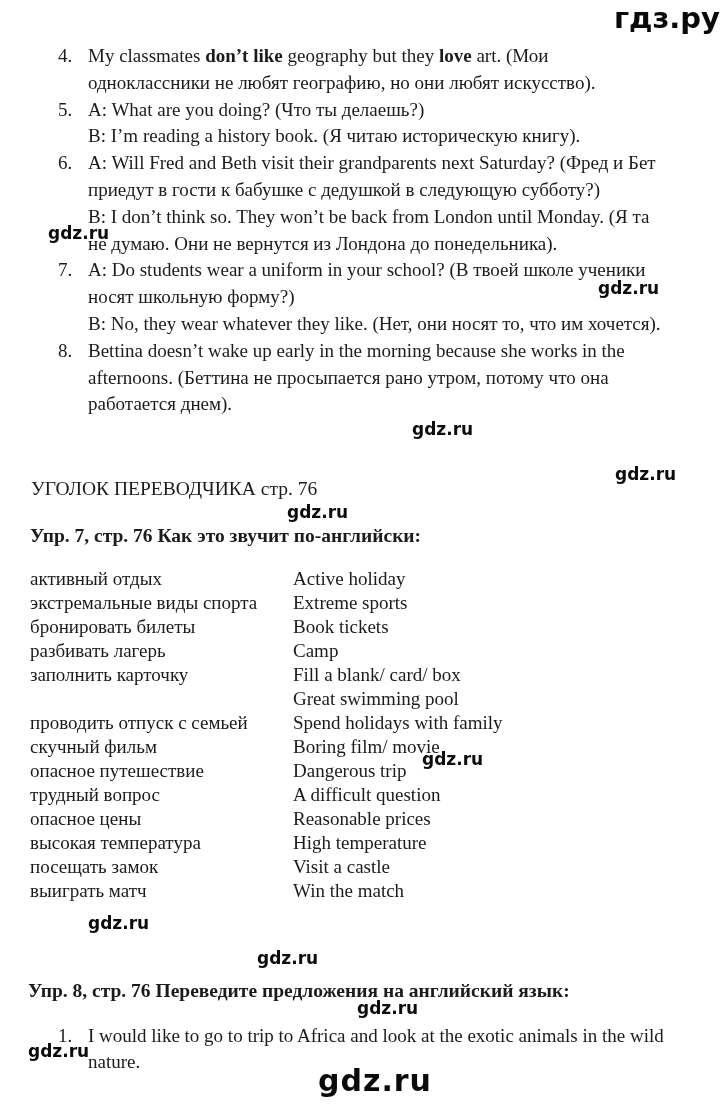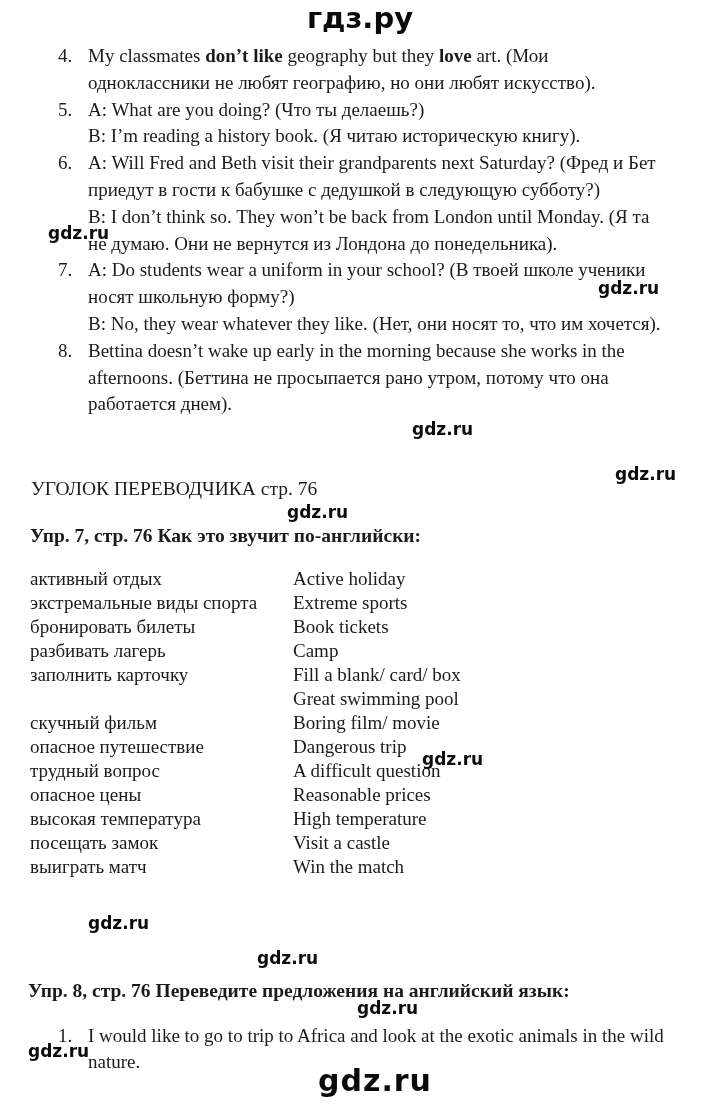--- a/index.html
+++ b/index.html
@@ -5,21 +5,21 @@
   html,body { margin:0; padding:0; background:#ffffff; }
   .page {
     position:relative; width:720px; height:1116px; overflow:hidden;
     background:#ffffff; color:#1b1b1b;
     font-family:"Liberation Serif", serif;
   }
   .logo {
     position:absolute; font-family:"DejaVu Sans", sans-serif;
     font-weight:bold; color:#0a0a0a; line-height:1;
   }
-  #logo-top  { top:4px; left:0; width:720px; text-align:center; font-size:29px; }
+  #logo-top  { top:4px; left:0; width:720px; text-align:right; font-size:29px; }
   #logo-bottom { top:1066px; left:318px; font-size:30px; letter-spacing:1px; }
 
   .textblock { position:absolute; left:0; width:720px; font-size:19px; }
   #exercise-list { top:43px;  line-height:26.8px; }
   #ex8-list      { top:1023px; line-height:26px; }
   .line { position:relative; margin-left:88px; white-space:nowrap; }
   .num  { position:absolute; left:-30px; }
   .bold { font-weight:bold; }
 
   .heading { position:absolute; white-space:nowrap; font-size:19.5px; line-height:1.18; }
@@ -66,20 +66,21 @@
 
   <div id="ex7-heading" class="heading">Упр. 7, стр. 76 Как это звучит по-английски:</div>
 
   <div id="vocab-table">
       <div class="vrow"><span class="vru">активный отдых</span><span class="ven">Active holiday</span></div>
       <div class="vrow"><span class="vru">экстремальные виды спорта</span><span class="ven">Extreme sports</span></div>
       <div class="vrow"><span class="vru">бронировать билеты</span><span class="ven">Book tickets</span></div>
       <div class="vrow"><span class="vru">разбивать лагерь</span><span class="ven">Camp</span></div>
       <div class="vrow"><span class="vru">заполнить карточку</span><span class="ven">Fill a blank/ card/ box</span></div>
       <div class="vrow"><span class="ven">Great swimming pool</span></div>
+      <div class="vrow"><span class="vru">проводить отпуск с семьей</span><span class="ven">Spend holidays with family</span></div>
       <div class="vrow"><span class="vru">скучный фильм</span><span class="ven">Boring film/ movie</span></div>
       <div class="vrow"><span class="vru">опасное путешествие</span><span class="ven">Dangerous trip</span></div>
       <div class="vrow"><span class="vru">трудный вопрос</span><span class="ven">A difficult question</span></div>
       <div class="vrow"><span class="vru">опасное цены</span><span class="ven">Reasonable prices</span></div>
       <div class="vrow"><span class="vru">высокая температура</span><span class="ven">High temperature</span></div>
       <div class="vrow"><span class="vru">посещать замок</span><span class="ven">Visit a castle</span></div>
       <div class="vrow"><span class="vru">выиграть матч</span><span class="ven">Win the match</span></div>
     </div>
 
   <div id="ex8-heading" class="heading">Упр. 8, стр. 76 Переведите предложения на английский язык:</div>

